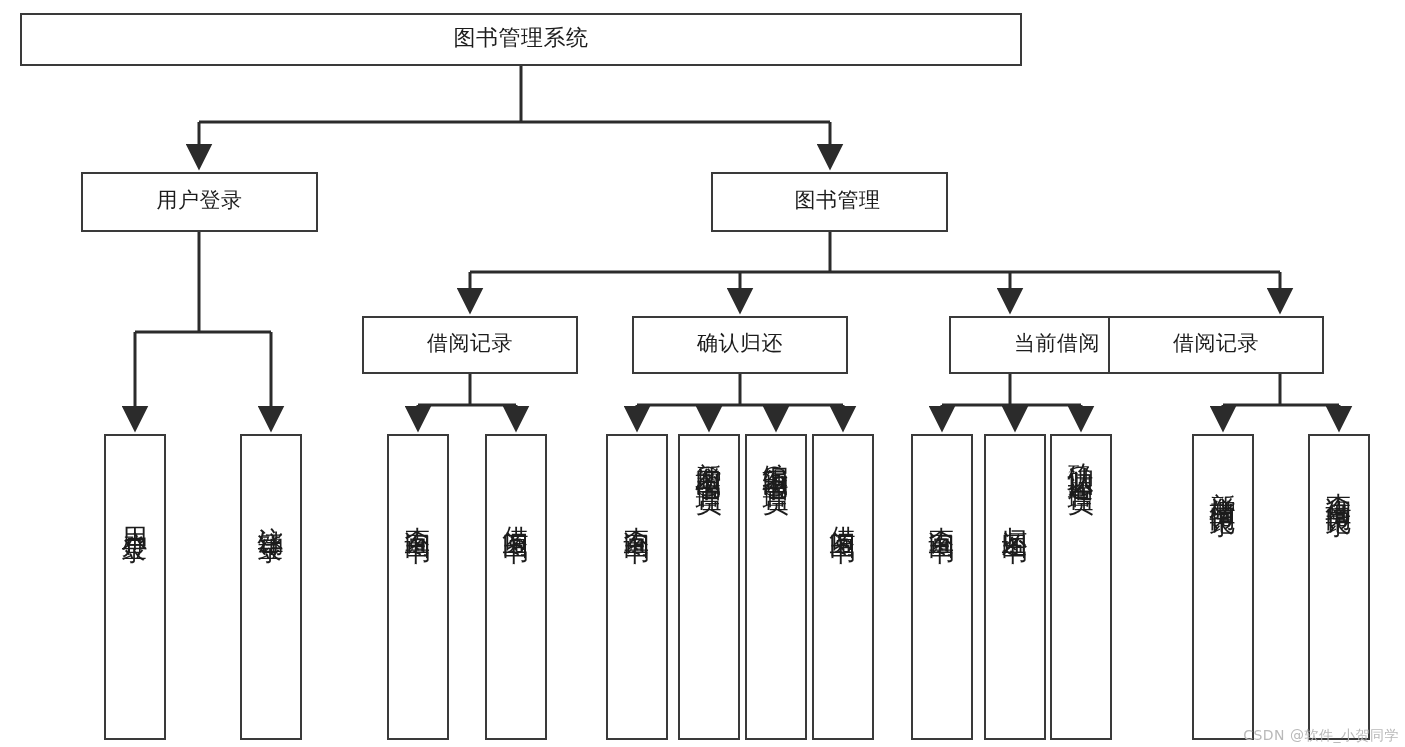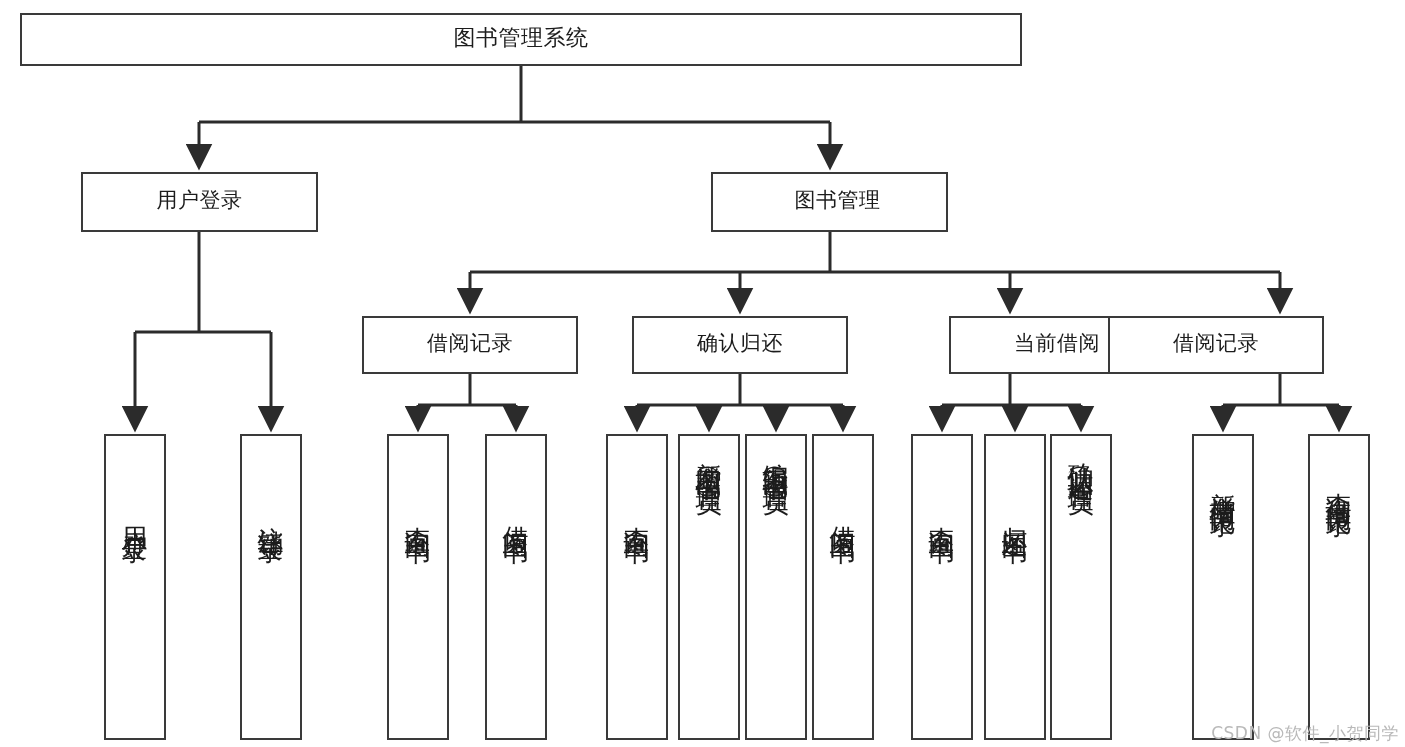--- a/index.html
+++ b/index.html
@@ -50,21 +50,21 @@
     font-size:26px;
     line-height:1.0;
     letter-spacing:4px;
     white-space:pre;
   }
 
   .watermark{
     position:absolute;
     right:6px;
     bottom:2px;
-    font-size:17px;
+    font-size:14px;
     color:#b9b9b9;
     letter-spacing:0.5px;
     white-space:nowrap;
   }
 </style>
 </head>
 <body>
 
 <div id="canvas">
 

